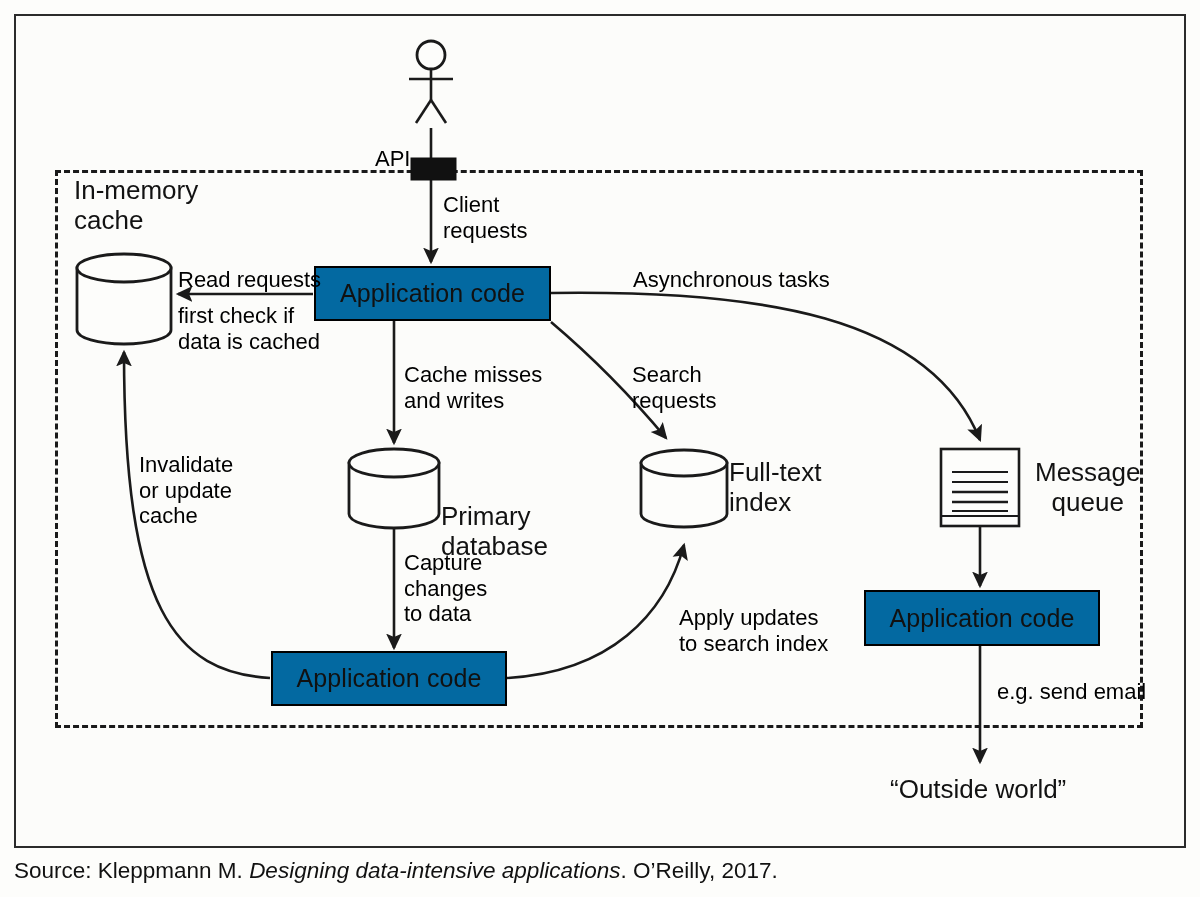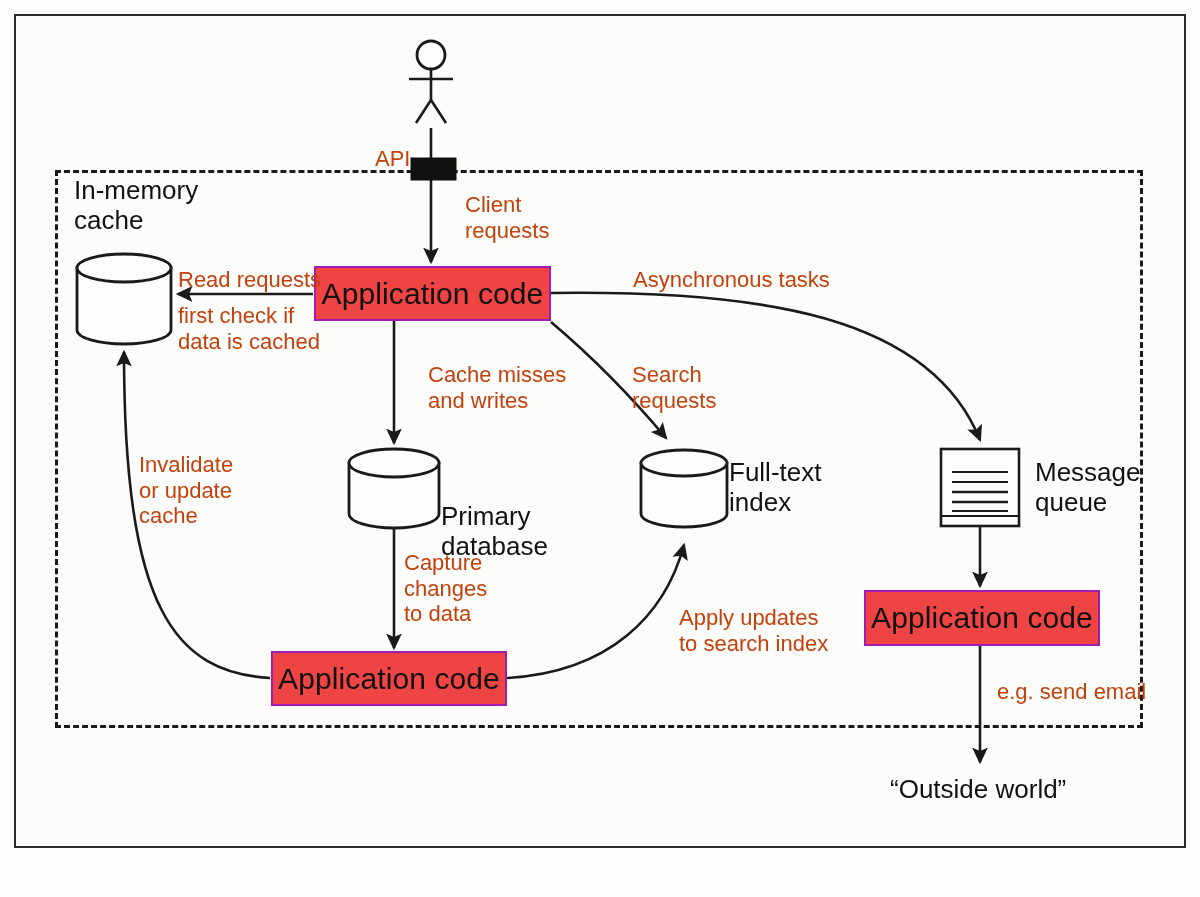--- a/index.html
+++ b/index.html
@@ -45,35 +45,35 @@
   svg#diagram {
     position: absolute;
     left: 0;
     top: 0;
     width: 1200px;
     height: 897px;
     overflow: visible;
   }
   .node-box {
     position: absolute;
-    border: 2px solid #a21caf;
-    background: #ef4444;
+    border: 2px solid #000000;
+    background: #0369a1;
     box-sizing: border-box;
     display: flex;
     align-items: center;
     justify-content: center;
-    font-size: 30px;
+    font-size: 25px;
     color: #111;
     letter-spacing: .1px;
   }
   .lbl {
     position: absolute;
     font-size: 22px;
     line-height: 1.16;
-    color: #c2410c;
+    color: #000000;
     white-space: pre-line;
   }
   .lbl-api {
     font-size: 22px;
   }
   .caption {
     position: absolute;
     left: 14px;
     top: 858px;
     font-size: 22.5px;
@@ -183,50 +183,53 @@
 
   <div class="store-name" style="left:74px; top:176px;">In-memory
 cache</div>
 
   <div class="store-name" style="left:441px; top:458px;margin-top:44px;">Primary
 database</div>
 
   <div class="store-name" style="left:729px; top:458px;">Full-text
 index</div>
 
-  <div class="store-name" style="left:1035px; top:458px;">Message
+  <div class="store-name" style="left:1035px; top:458px;text-align:center;">Message
 queue</div>
 
   <div class="outside-world" style="left:890px; top:774px;">“Outside world”</div>
 
   <div class="lbl lbl-api" style="left:375px; top:146px;">API</div>
 
-  <div class="lbl" style="left:443px; top:192px;margin-left:22px;">Client
+  <div class="lbl" style="left:443px; top:192px;">Client
 requests</div>
 
   <div class="lbl" style="left:178px; top:267px;">Read requests</div>
 
   <div class="lbl" style="left:178px; top:303px;">first check if
 data is cached</div>
 
-  <div class="lbl" style="left:404px; top:362px;margin-left:24px;">Cache misses
+  <div class="lbl" style="left:404px; top:362px;">Cache misses
 and writes</div>
 
   <div class="lbl" style="left:632px; top:362px;">Search
 requests</div>
 
   <div class="lbl" style="left:633px; top:267px;">Asynchronous tasks</div>
 
   <div class="lbl" style="left:404px; top:550px;">Capture
 changes
 to data</div>
 
   <div class="lbl" style="left:679px; top:605px;">Apply updates
 to search index</div>
 
   <div class="lbl" style="left:139px; top:452px;">Invalidate
 or update
 cache</div>
 
   <div class="lbl" style="left:997px; top:679px;">e.g. send email</div>
 
+  <div class="caption">
+    <span>Source: Kleppmann M. </span><em>Designing data-intensive applications</em><span>. O’Reilly, 2017.</span>
+  </div>
 
 </div>
 
 </body></html>

